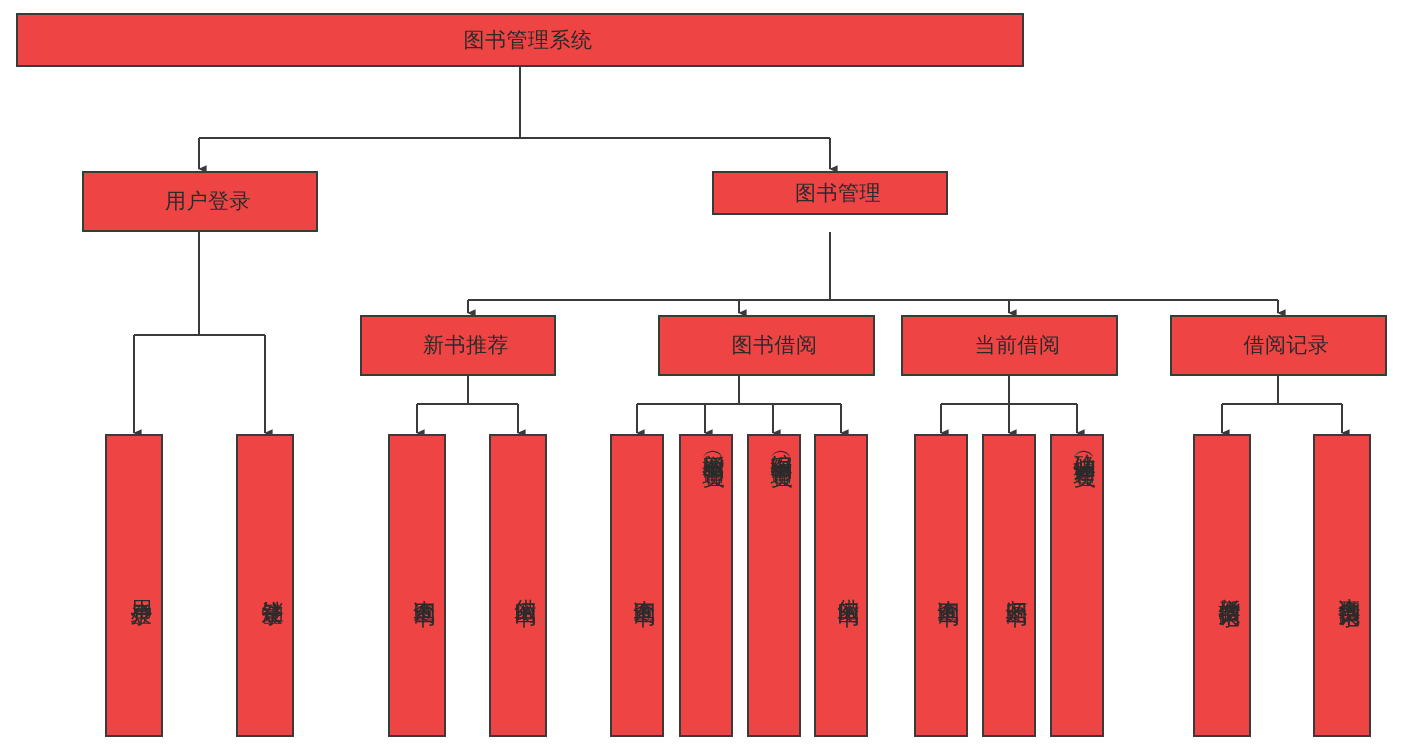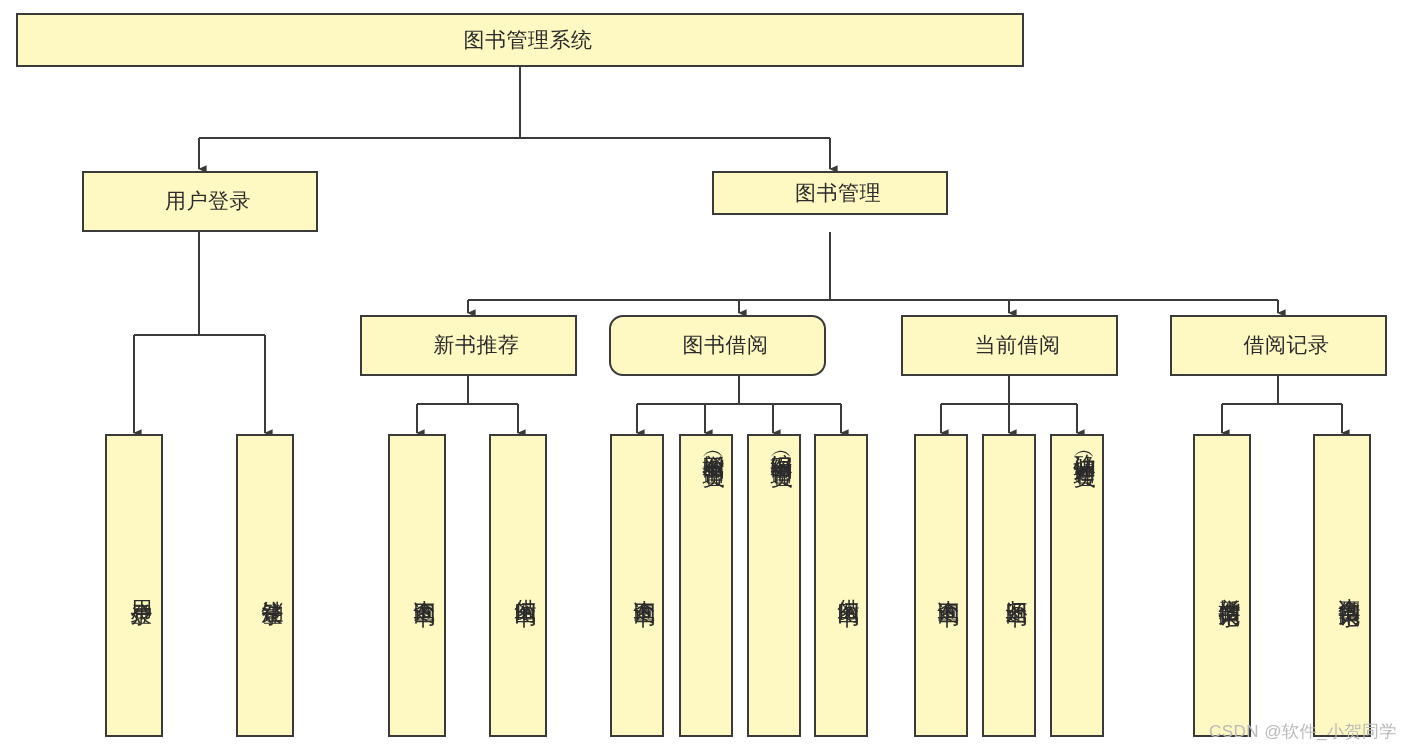--- a/index.html
+++ b/index.html
@@ -9,21 +9,21 @@
     font-family:"Liberation Sans","DejaVu Sans",sans-serif;
     overflow:hidden;
   }
   #stage{position:relative;width:1405px;height:747px;}
 
   svg.edges{position:absolute;left:0;top:0;width:1405px;height:747px;}
 
   .node{
     position:absolute;
     box-sizing:border-box;
-    background:#fef9c3;
+    background:#ef4444;
     border:2.5px solid #3a3a3a;
     display:flex;
     align-items:center;
     justify-content:center;
     color:#2b2b2b;
     padding-left:16px;
   }
   .node .lbl{
     font-size:21px;
     line-height:1.15;
@@ -118,24 +118,24 @@
     <span class="lbl">图书管理系统</span>
   </div>
 
   <div class="node" style="left:82px;top:171px;width:236px;height:61px;">
     <span class="lbl">用户登录</span>
   </div>
   <div class="node" style="left:712px;top:171px;width:236px;height:44px;">
     <span class="lbl">图书管理</span>
   </div>
 
-  <div class="node" style="left:360px;top:315px;width:217px;height:61px;">
+  <div class="node" style="left:360px;top:315px;width:196px;height:61px;">
     <span class="lbl">新书推荐</span>
   </div>
-  <div class="node" style="left:609px;top:315px;width:217px;height:61px;border-radius:14px;">
+  <div class="node" style="left:658px;top:315px;width:217px;height:61px;">
     <span class="lbl">图书借阅</span>
   </div>
   <div class="node" style="left:1170px;top:315px;width:217px;height:61px;">
     <span class="lbl">借阅记录</span>
   </div>
   <div class="node" style="left:901px;top:315px;width:217px;height:61px;">
     <span class="lbl">当前借阅</span>
   </div>
 
   <div class="node vert mid" style="left:105px;top:434px;width:58px;height:303px;">
@@ -175,15 +175,14 @@
     <span class="lbl">确认归还（管理员）</span>
   </div>
 
   <div class="node vert mid" style="left:1193px;top:434px;width:58px;height:303px;">
     <span class="lbl">新增借阅记录</span>
   </div>
   <div class="node vert mid" style="left:1313px;top:434px;width:58px;height:303px;">
     <span class="lbl">查询借阅记录</span>
   </div>
 
-  <div class="watermark">CSDN @软件_小贺同学</div>
 
 </div>
 
 </body></html>

